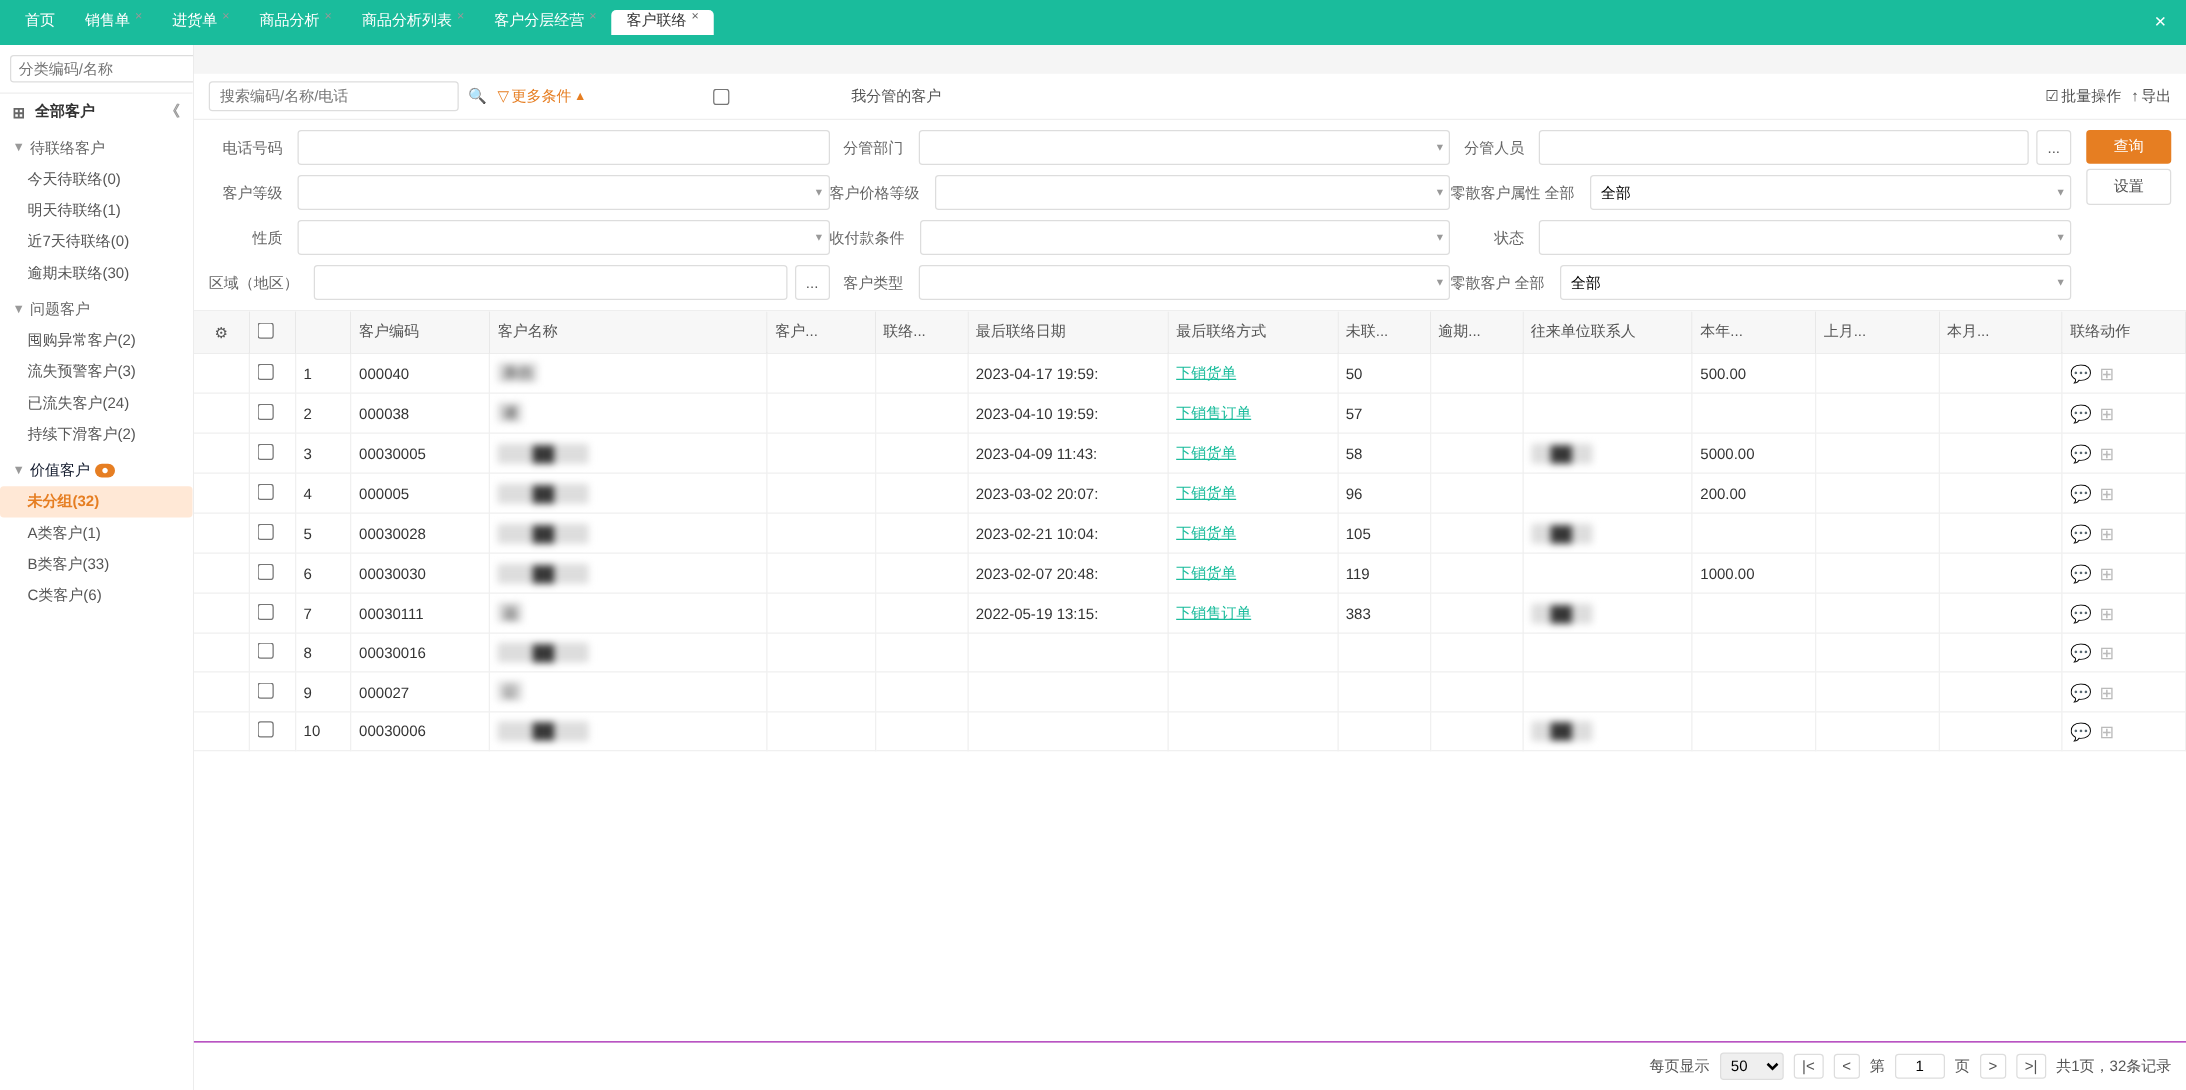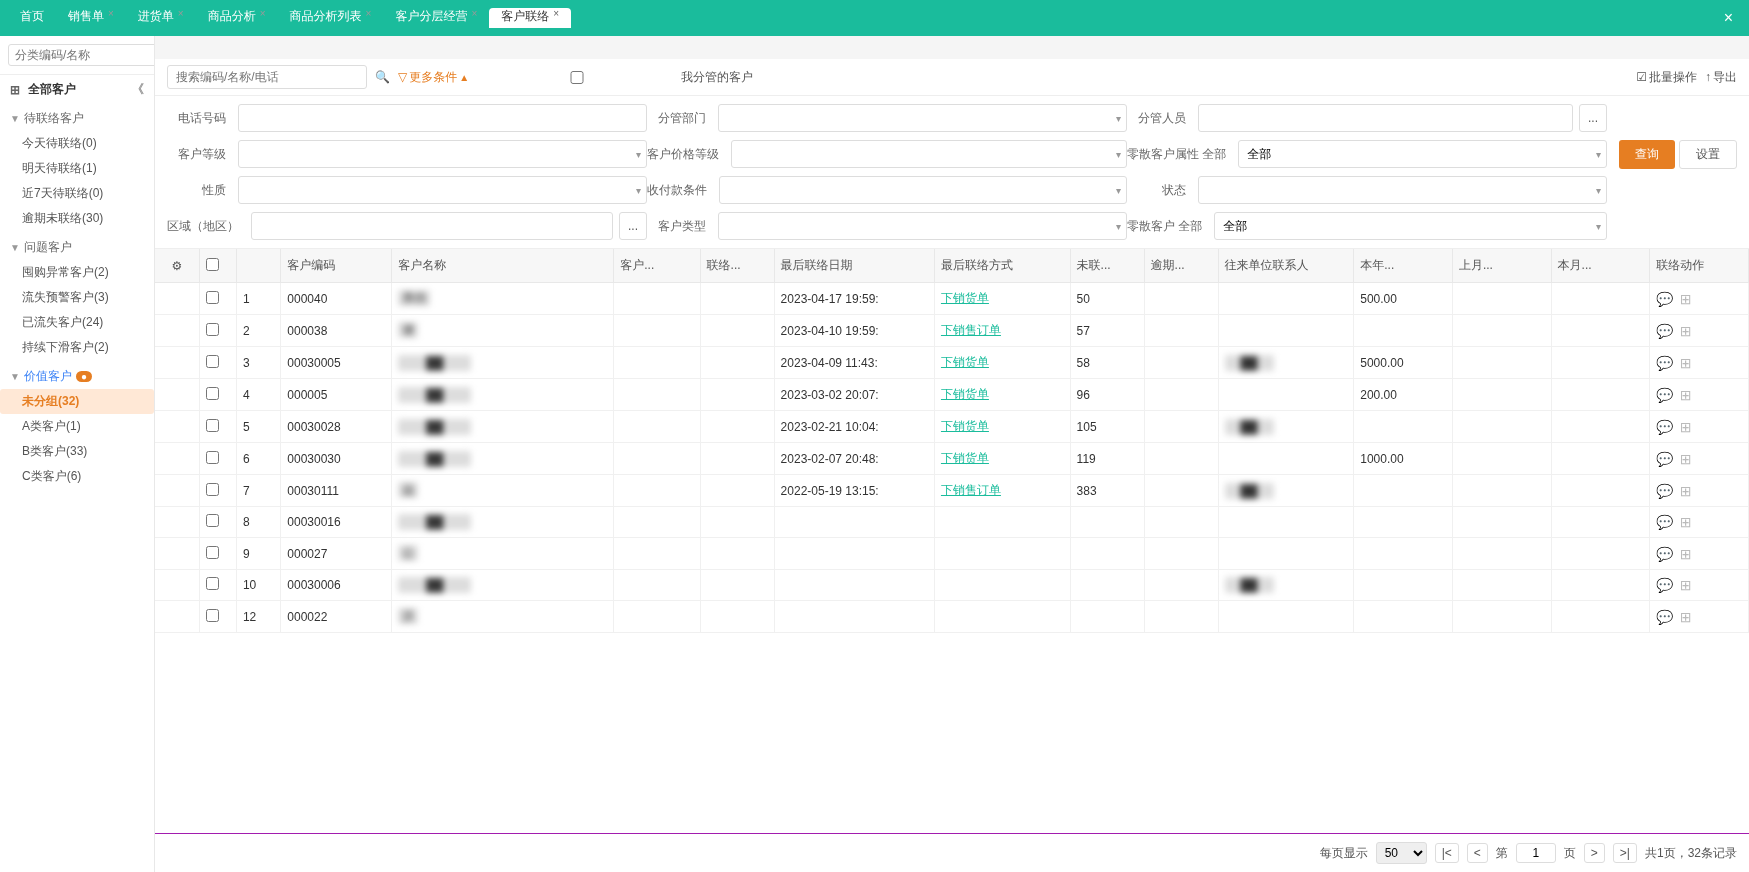--- a/index.html
+++ b/index.html
@@ -68,21 +68,21 @@
 
     .adv-filter-grid { background: #fff; padding: 8px 12px 0; border-bottom: 1px solid #eee; }
     .adv-row { display: flex; align-items: center; margin-bottom: 8px; gap: 0; }
     .adv-cell { display: flex; align-items: center; gap: 6px; flex: 1; }
     .adv-label { color: #666; min-width: 65px; text-align: right; padding-right: 6px; white-space: nowrap; }
     .adv-input { flex: 1; border: 1px solid #ddd; border-radius: 3px; padding: 4px 8px; font-size: 12px; outline: none; height: 28px; }
     .adv-select-wrap { flex: 1; position: relative; height: 28px; }
     .adv-select-wrap select { width: 100%; height: 100%; border: 1px solid #ddd; border-radius: 3px; padding: 4px 24px 4px 8px; font-size: 12px; outline: none; background: #fff; appearance: none; cursor: pointer; }
     .adv-select-wrap::after { content: '▾'; position: absolute; right: 6px; top: 50%; transform: translateY(-50%); color: #999; pointer-events: none; font-size: 10px; }
     .adv-more-btn { border: 1px solid #ddd; border-radius: 3px; padding: 4px 8px; font-size: 12px; background: #fff; cursor: pointer; color: #555; height: 28px; white-space: nowrap; }
-    .adv-right-actions { display: flex; gap: 4px; min-width: 80px; padding-left: 12px; margin-top: 36px; }
+    .adv-right-actions { display: flex; flex-direction: column; gap: 4px; min-width: 80px; padding-left: 12px; }
   </style>
 </head>
 <body>
 
 <div class="top-nav">
   <div class="nav-tab home">
     <span>首页</span>
   </div>
   <div class="nav-tab">
     <span>销售单</span>
@@ -145,21 +145,21 @@
       </div>
       <div class="sidebar-item">囤购异常客户(2)</div>
       <div class="sidebar-item">流失预警客户(3)</div>
       <div class="sidebar-item">已流失客户(24)</div>
       <div class="sidebar-item">持续下滑客户(2)</div>
     </div>
 
     <div class="sidebar-group">
       <div class="sidebar-group-title" style="color:#e67e22;">
         <span class="arrow">▼</span>
-        <span style="color:#3b82f6;">价值客户</span>
+        <span style="color:#0f172a;">价值客户</span>
         <span style="margin-left:4px; background:#e67e22; color:#fff; border-radius:10px; padding:0 5px; font-size:10px;">●</span>
       </div>
       <div class="sidebar-item active">未分组(32)</div>
       <div class="sidebar-item">A类客户(1)</div>
       <div class="sidebar-item">B类客户(33)</div>
       <div class="sidebar-item">C类客户(6)</div>
     </div>
   </div>
 
   <div class="content">
@@ -524,43 +524,20 @@
               <td></td>
               <td></td>
               <td></td>
               <td>
     <div class="action-icons">
       <span class="action-icon" title="联络">💬</span>
       <span class="action-icon" title="更多">⊞</span>
     </div>
   </td>
             </tr>
-            <tr>
-              <td class="center"></td>
-              <td><input type="checkbox" style=""></td>
-              <td>12</td>
-              <td>000022</td>
-              <td><span style="filter:blur(3px);background:#ddd;border-radius:2px;padding:1px 4px;">沃</span></td>
-              <td></td>
-              <td></td>
-              <td></td>
-              <td></td>
-              <td></td>
-              <td></td>
-              <td></td>
-              <td></td>
-              <td></td>
-              <td></td>
-              <td>
-    <div class="action-icons">
-      <span class="action-icon" title="联络">💬</span>
-      <span class="action-icon" title="更多">⊞</span>
-    </div>
-  </td>
-            </tr>
           </tbody>
       </table>
     </div>
 
     <div class="pagination">
       <span>每页显示</span>
       <select class="page-size-select">
         <option>50</option>
         <option>100</option>
         <option>200</option>

